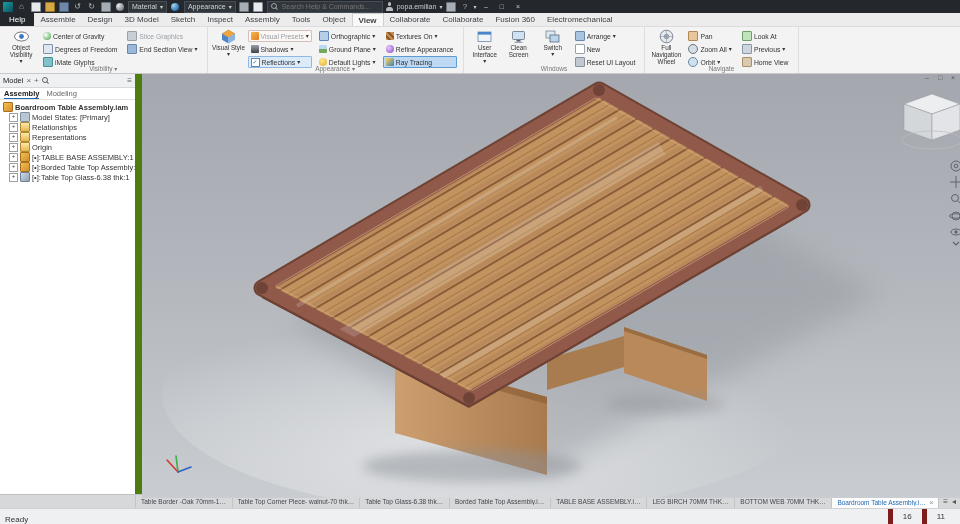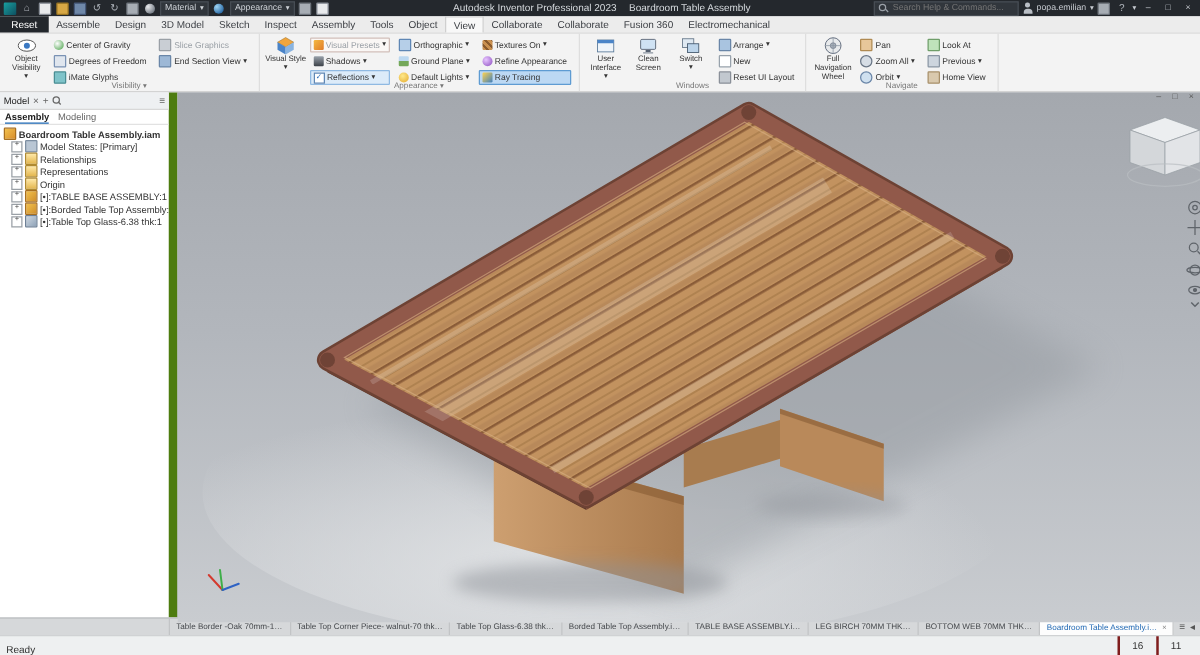--- a/index.html
+++ b/index.html
@@ -34,21 +34,21 @@
   .person{width:8px;height:9px;position:relative;display:inline-block;flex:0 0 auto}
   .person::before{content:"";position:absolute;width:3.5px;height:3.5px;border-radius:50%;background:#b9bec5;left:2px;top:0}
   .person::after{content:"";position:absolute;width:7px;height:4px;border-radius:3px 3px 0 0;background:#b9bec5;left:0.5px;top:4.5px}
   .chev{font-size:6px;color:inherit;line-height:1}
   .winctl{width:13px;height:11px;display:flex;align-items:center;justify-content:center;color:#c7cbd1;font-size:7px;flex:0 0 auto}
 
   
   .rtabs{height:13px;background:#ececec;display:flex;align-items:stretch;border-bottom:1px solid #dcdcdc;flex:0 0 auto}
   .rtab{padding:0 6px;font-size:8px;color:#3c3f44;display:flex;align-items:center;white-space:nowrap}
   .rtab.file{background:#23272c;color:#fff;padding:0 9px}
-  .rtab.active{background:#f8f8f8;border:1px solid #cfcfcf;border-bottom:0;font-weight:normal}
+  .rtab.active{background:#f8f8f8;border:1px solid #cfcfcf;border-bottom:0;font-weight:bold}
 
   
   .ribbon{height:46px;background:#f3f3f3;display:flex;border-bottom:1px solid #c9c9c9;flex:0 0 auto}
   .rpanel{position:relative;display:flex;align-items:flex-start;padding:1px 4px 9px 4px;border-right:1px solid #dedede}
   .rpanel-label{position:absolute;left:0;right:0;bottom:0;height:9px;font-size:6.5px;color:#777;
                 text-align:center;line-height:9px;white-space:nowrap}
   .bigbtn{width:34px;display:flex;flex-direction:column;align-items:center;text-align:center;
           font-size:6.3px;line-height:7px;color:#333;padding-top:1px;flex:0 0 auto}
   .bigbtn svg{flex:0 0 auto}
   .smallcol{display:flex;flex-direction:column;gap:1px;padding:2px 2px 0 2px}
@@ -120,21 +120,21 @@
         border-right:1px solid #c2c4c6;white-space:nowrap;overflow:hidden;max-width:118px}
   .dtab span{overflow:hidden;text-overflow:ellipsis}
   .dtab.active{background:#fdfdfd;color:#1f68b4;border-top:1px solid #7aa7d6;max-width:135px}
   .dtab .x{margin-left:3px;color:#888;flex:0 0 auto}
   .dt-icons{margin-left:auto;display:flex;align-items:center;gap:4px;padding:0 4px;color:#555;font-size:8px}
 
   
   .statusbar{height:15px;background:#eef0f1;border-top:1px solid #d0d2d4;display:flex;align-items:flex-end;
              font-size:8px;color:#333;padding:0 5px;flex:0 0 auto}
   .sb-right{margin-left:auto;display:flex;align-items:center;height:100%}
-  .sb-cell{border-left:2px solid #7f1d1d;padding:0 10px;display:flex;align-items:center;height:100%}
+  .sb-cell{border-left:5px solid #7f1d1d;padding:0 10px;display:flex;align-items:center;height:100%}
 </style>
 </head>
 <body>
 
 <div class="app">
 
   <div class="titlebar">
     <span class="logo"></span>
     <span class="qicon">⌂</span>
     <span class="qicon">
@@ -165,44 +165,40 @@
       <span>Appearance</span>
       <span class="chev">▾</span>
     </div>
     <span class="qicon">
         <span class="qbox b-print"></span>
       </span>
     <span class="qicon">
         <span class="qbox b-page"></span>
       </span>
 
-    <div class="tb-title">
-      <span>Autodesk Inventor Professional 2023</span>
-      <span>Boardroom Table Assembly</span>
-    </div>
 
     <div class="searchbox">
       <span class="mag"></span>
       <input placeholder="Search Help &amp; Commands..." style="">
     </div>
     <span class="person"></span>
     <span style="font-size:7px;white-space:nowrap">popa.emilian</span>
     <span class="chev">▾</span>
     <span class="qicon">
         <span class="qbox b-print"></span>
       </span>
     <span class="qicon">?</span>
     <span class="chev">▾</span>
     <span class="winctl">–</span>
     <span class="winctl">□</span>
     <span class="winctl">×</span>
   </div>
 
   <div class="rtabs">
-    <div class="rtab file">Reset</div>
+    <div class="rtab file">Help</div>
     <div class="rtab">Assemble</div>
     <div class="rtab">Design</div>
     <div class="rtab">3D Model</div>
     <div class="rtab">Sketch</div>
     <div class="rtab">Inspect</div>
     <div class="rtab">Assembly</div>
     <div class="rtab">Tools</div>
     <div class="rtab">Object</div>
     <div class="rtab active">View</div>
     <div class="rtab">Collaborate</div>

